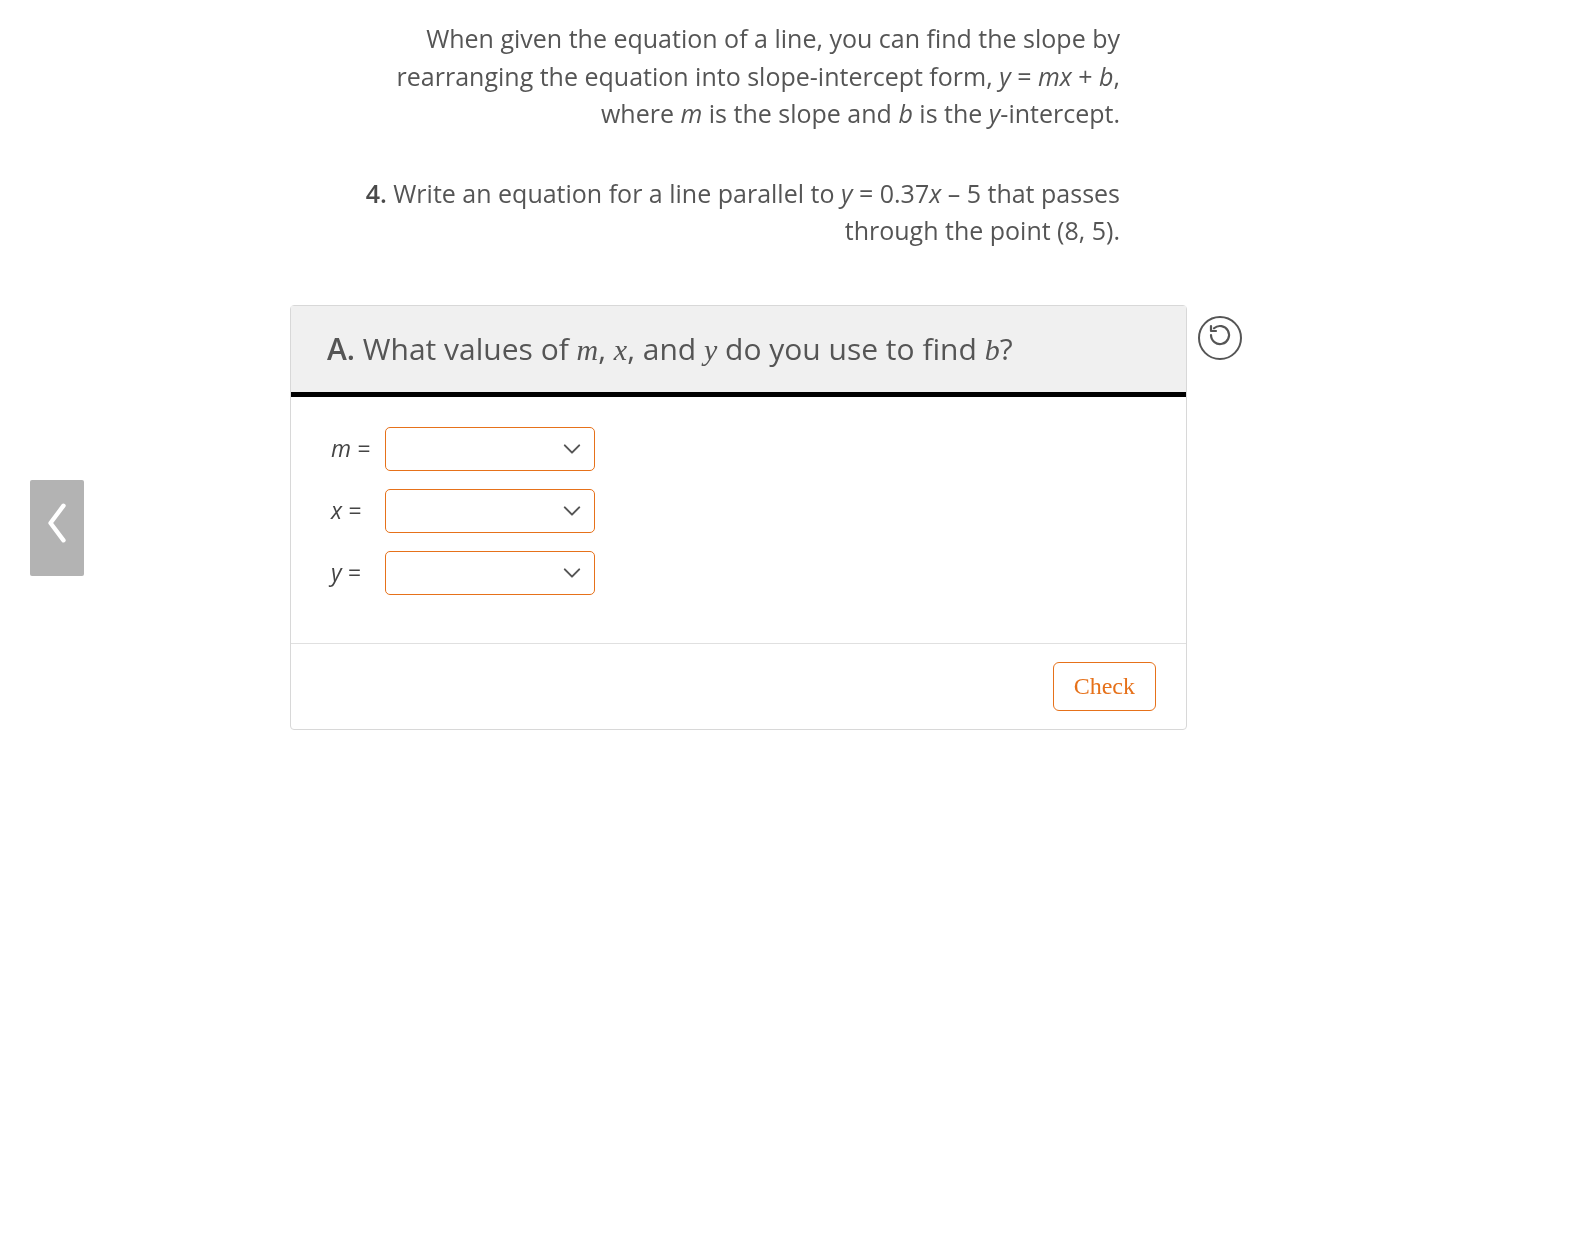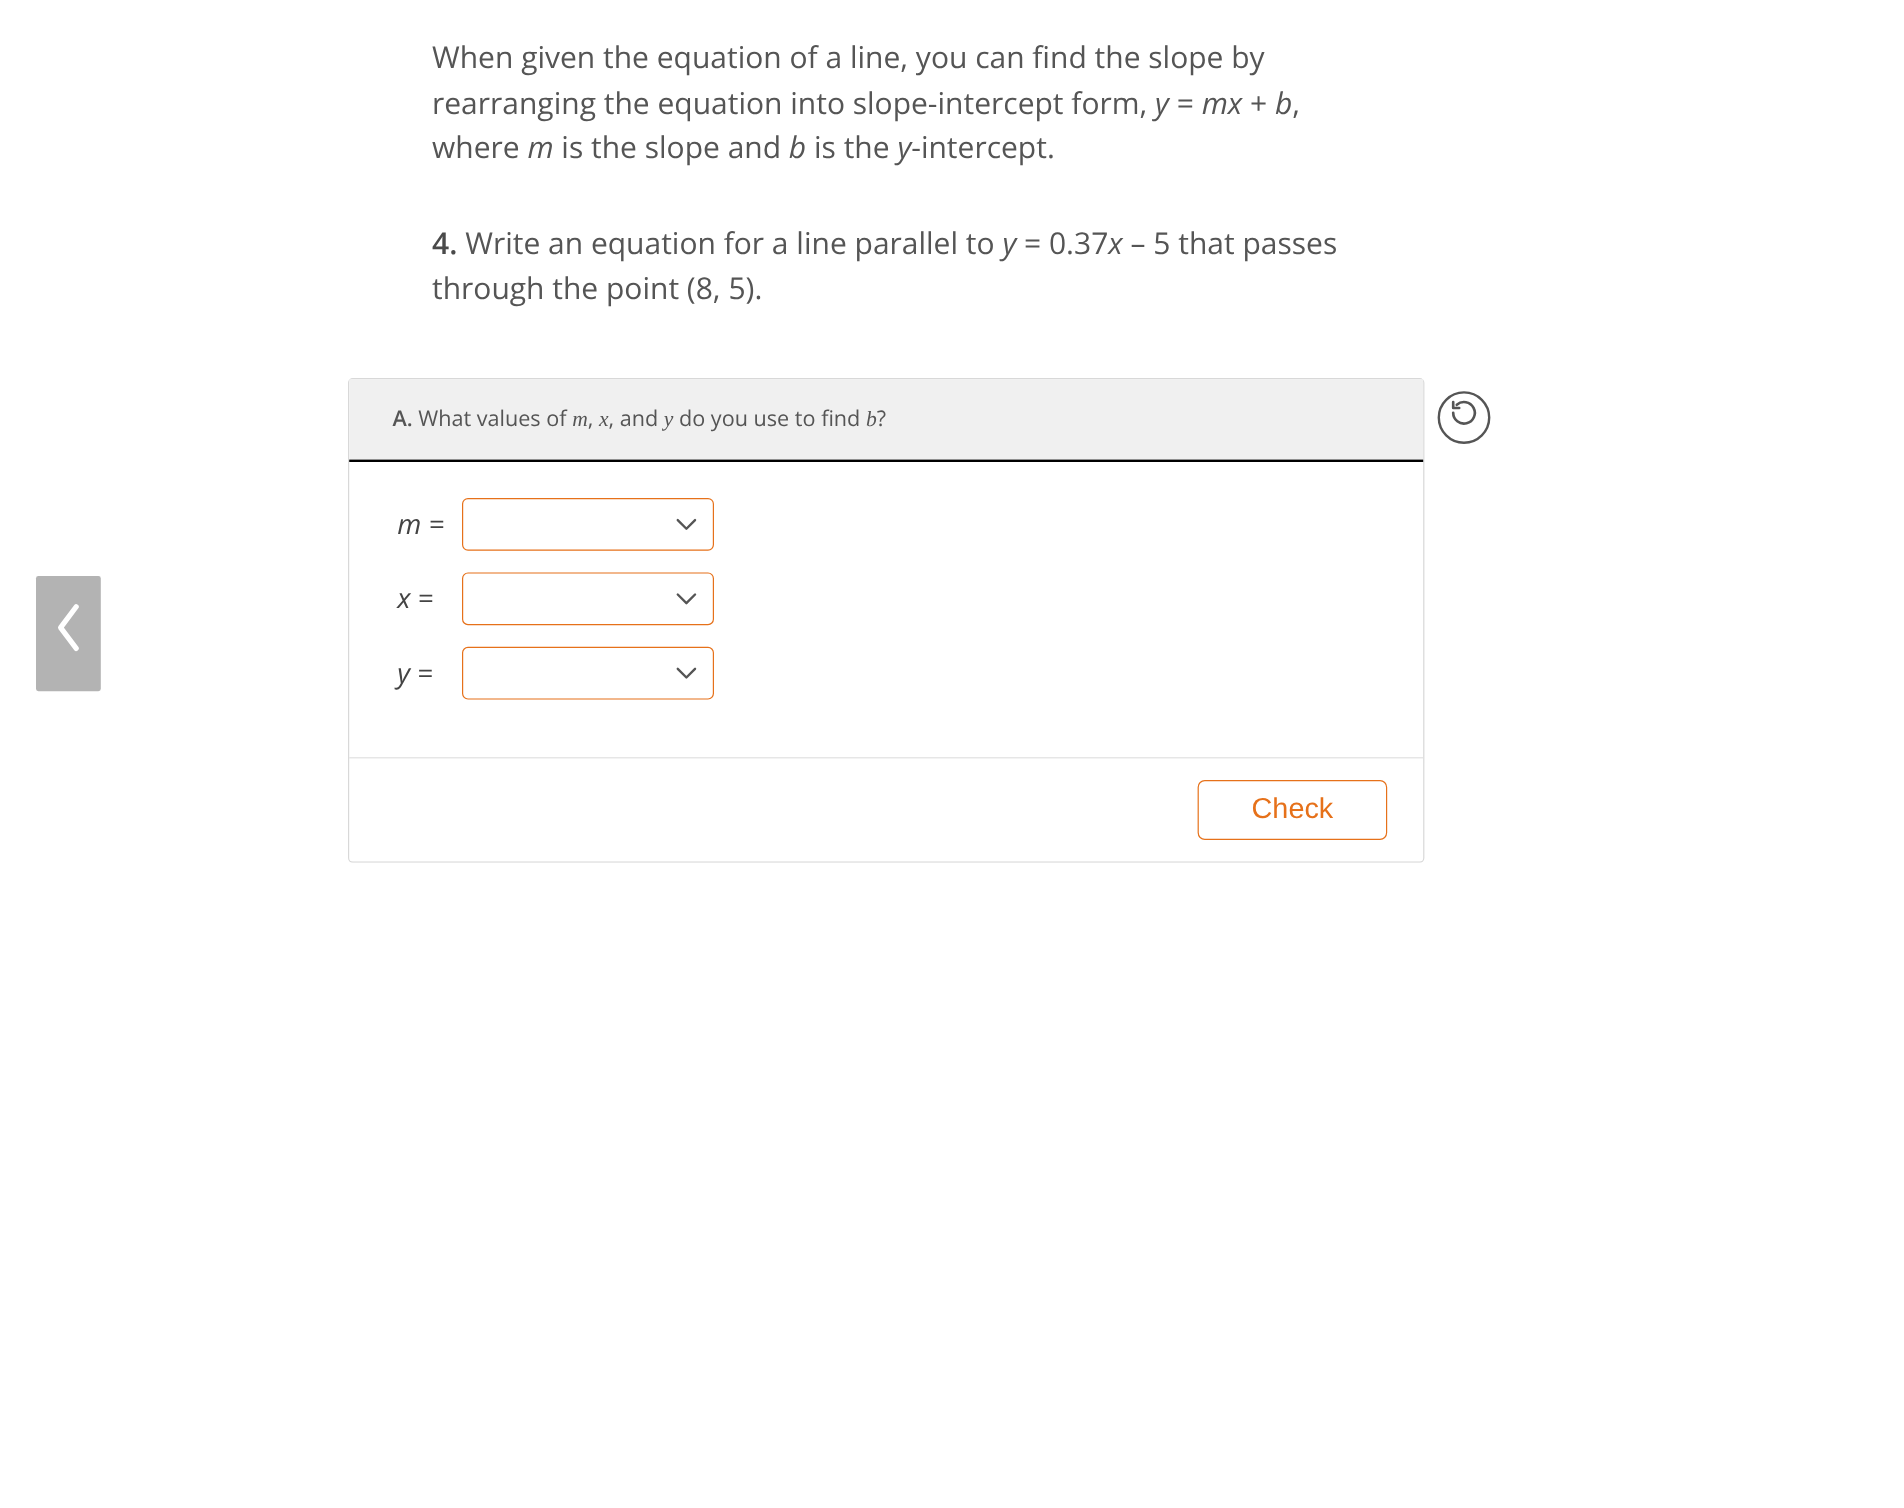--- a/index.html
+++ b/index.html
@@ -28,21 +28,22 @@
       cursor: pointer;
       border-radius: 2px;
     }
     .back-button svg {
       width: 26px;
       height: 44px;
     }
     .content {
       margin-left: 360px;
       max-width: 760px;
-      padding-top: 30px;
+      padding-top: 20px;
+      text-align: right;
     }
     .paragraph {
       margin-bottom: 42px;
       color: #555;
     }
     .italic {
       font-style: italic;
     }
     .bold {
       font-weight: 600;
@@ -53,22 +54,22 @@
       margin-right: 400px;
       margin-top: 55px;
       border: 1px solid #d8d8d8;
       border-radius: 4px;
       background: #ffffff;
       position: relative;
     }
     .question-header {
       background: #f0f0f0;
       padding: 20px 36px;
-      border-bottom: 2px solid #000000;
-      font-size: 18px;
+      border-bottom: 5px solid #000000;
+      font-size: 30px;
       color: #555;
     }
     .question-header .qnum {
       font-weight: 600;
     }
     .question-body {
       padding: 30px 40px 30px 40px;
     }
     .input-row {
       display: flex;
@@ -124,23 +125,24 @@
       border-top: 1px solid #e0e0e0;
       padding: 18px 30px;
       display: flex;
       justify-content: flex-end;
     }
     .check-button {
       border: 1.5px solid #e6711a;
       background: #ffffff;
       color: #e6711a;
       font-size: 24px;
-      padding: 10px 44px;
+      padding: 10px 20px;
       border-radius: 6px;
       cursor: pointer;
+      font-family: Liberation Serif, serif;
     }
     .refresh-button {
       position: absolute;
       right: -56px;
       top: 10px;
       width: 44px;
       height: 44px;
       border: 2px solid #555;
       border-radius: 50%;
       background: #ffffff;

